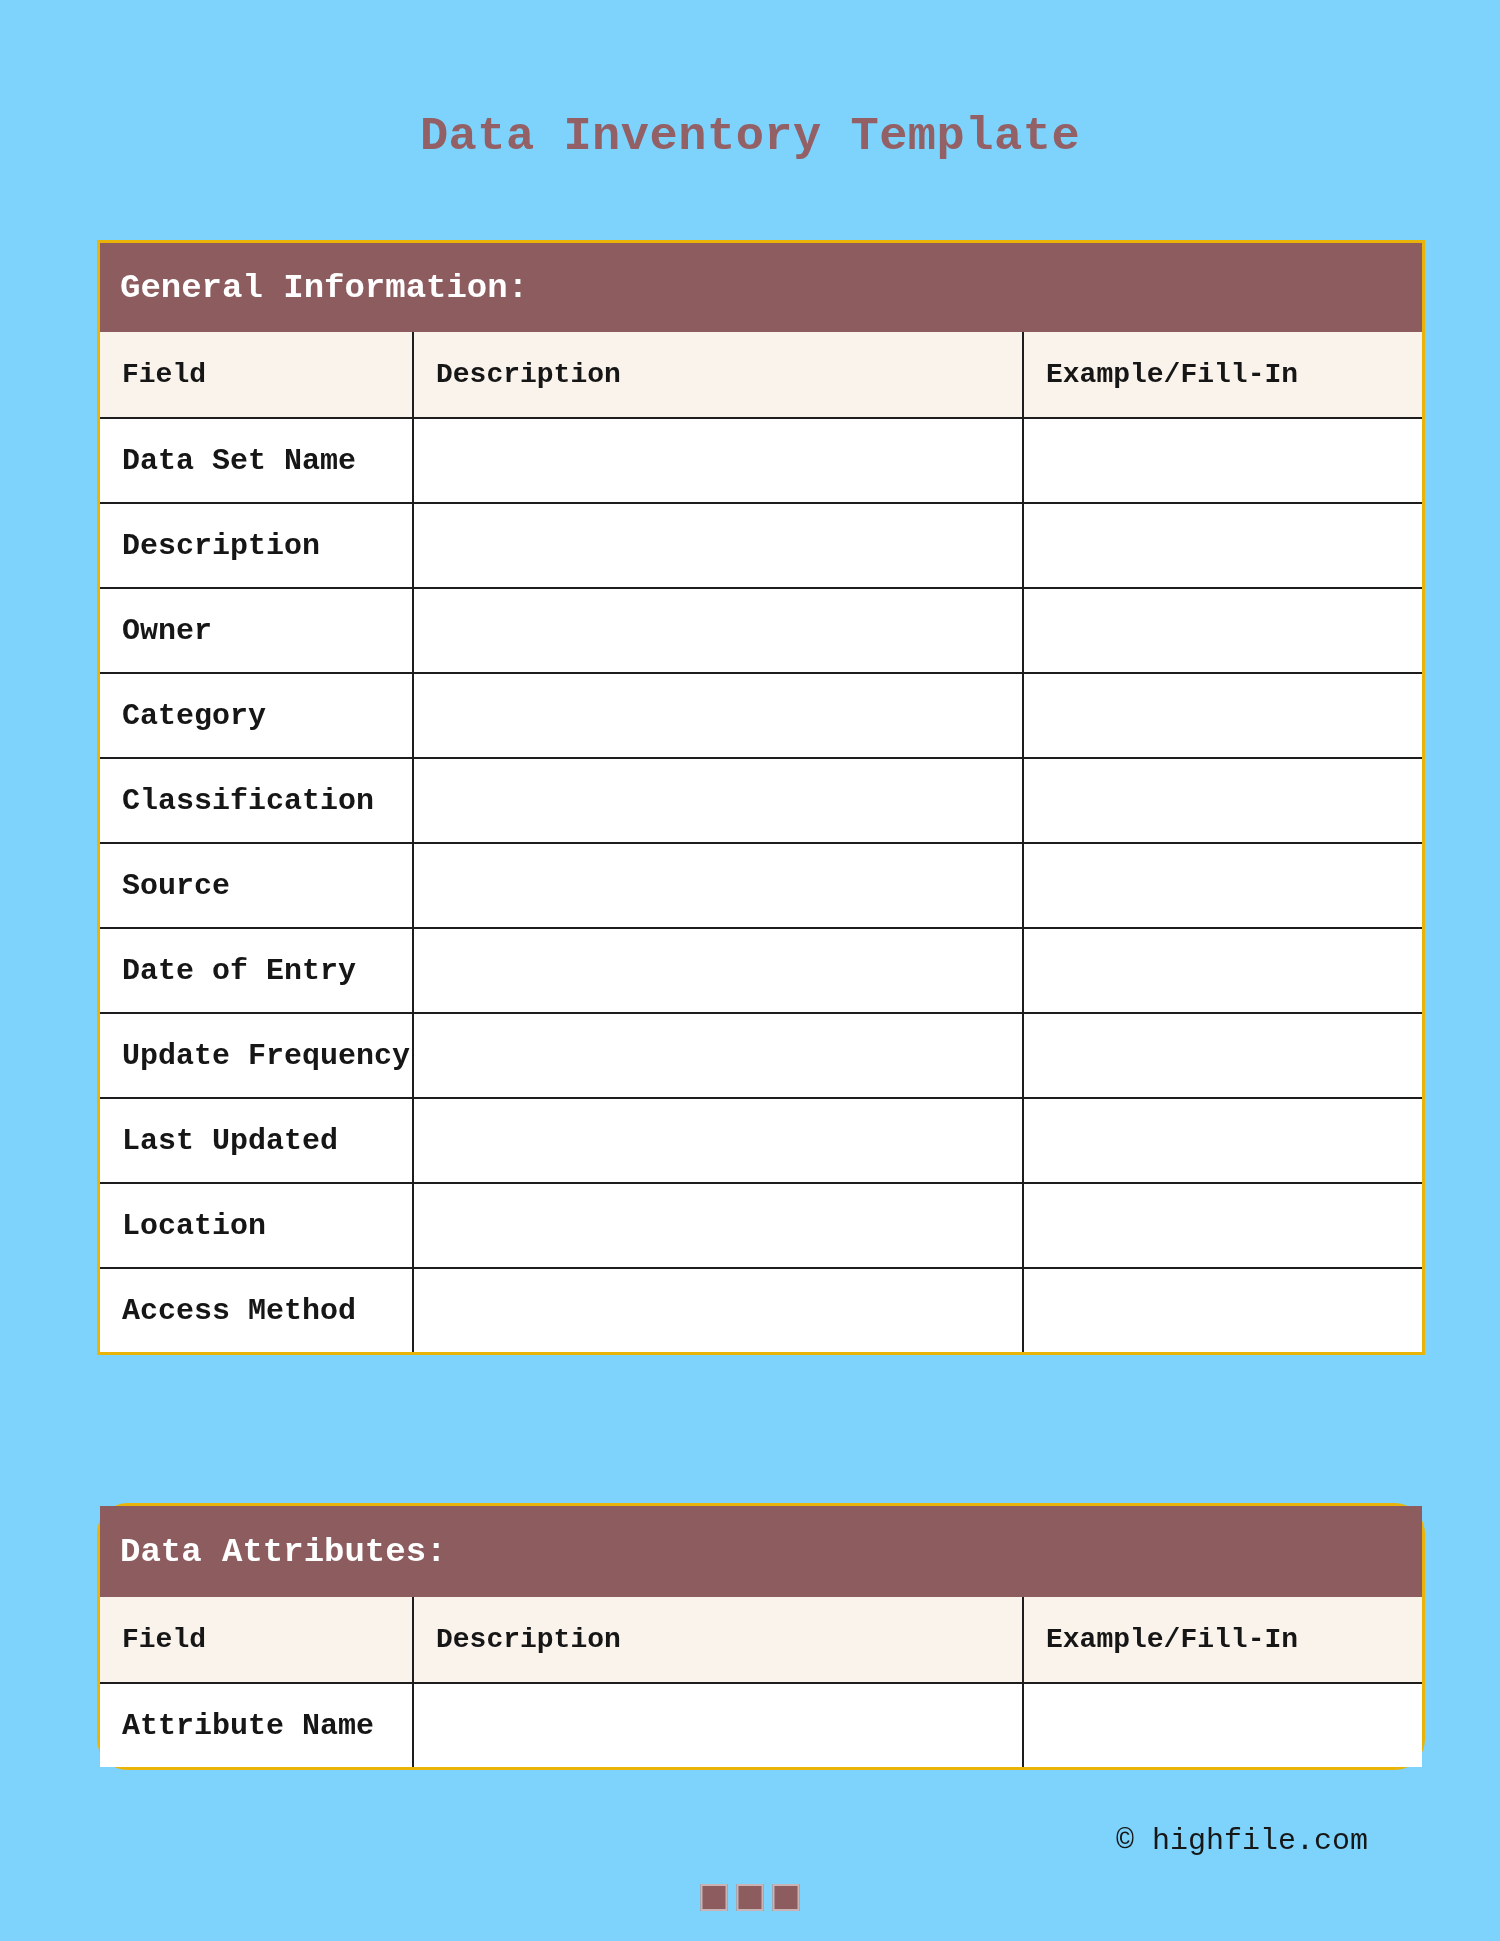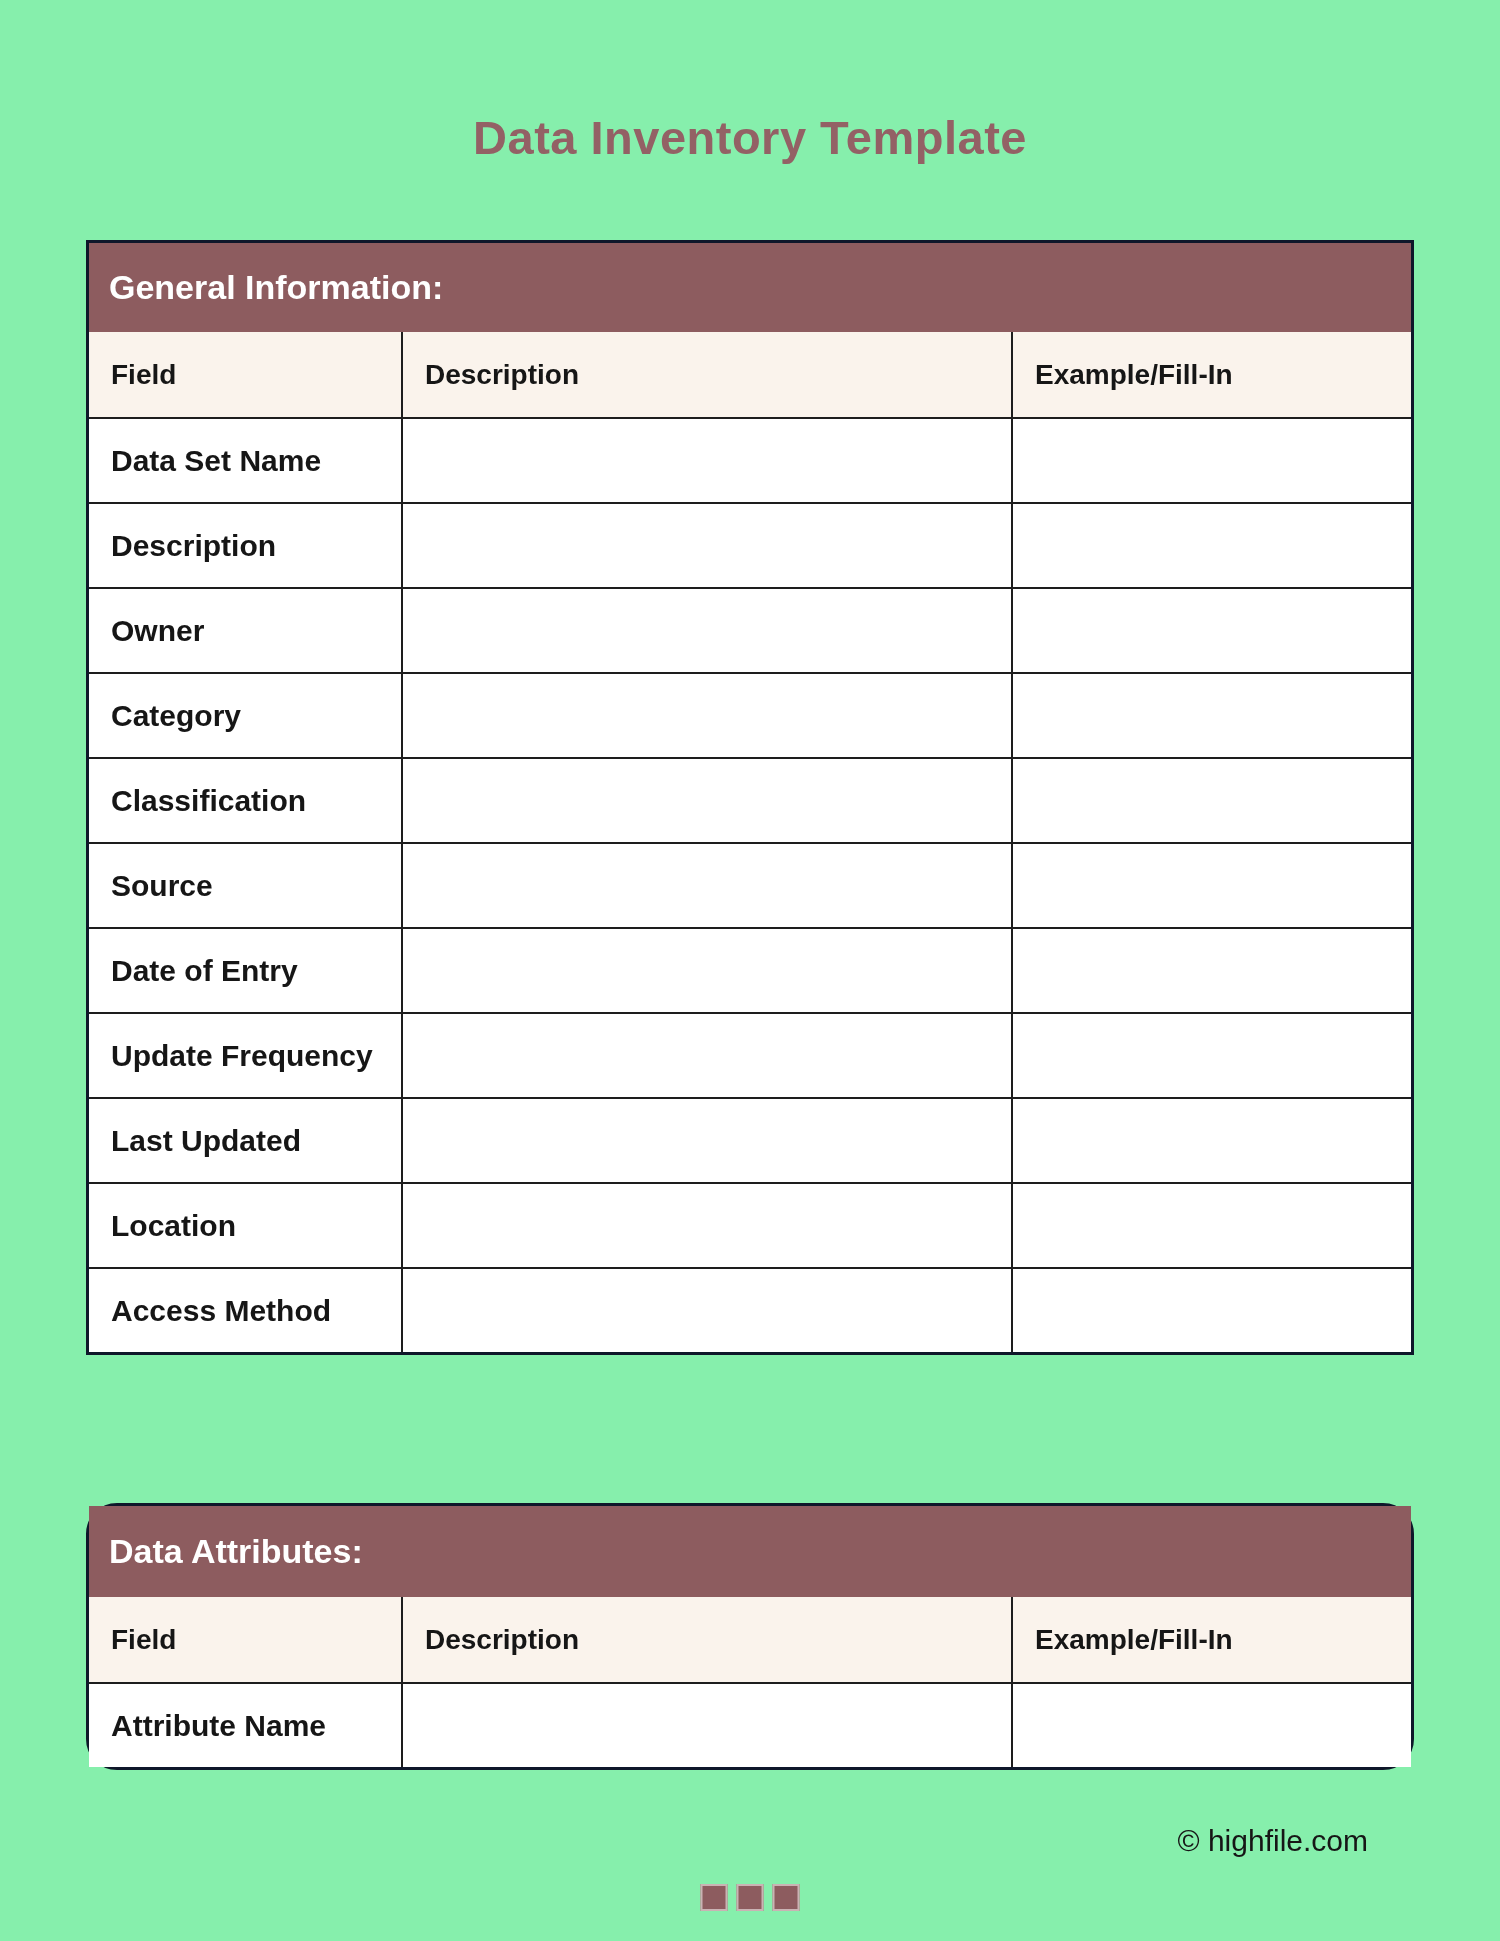--- a/index.html
+++ b/index.html
@@ -1,32 +1,32 @@
 <!DOCTYPE html>
 <html><head>
 <meta charset="utf-8">
 <style>
   html,body{margin:0;padding:0;background:#ffffff;}
   .page{
     position:relative;
     width:1500px;height:1941px;
-    background:#86efac;
-    font-family:Liberation Sans, sans-serif;
+    background:#7dd3fc;
+    font-family:Liberation Mono, monospace;
     overflow:hidden;
   }
   .doc-title{
     position:absolute;top:110px;left:0;width:100%;
     margin:0;text-align:center;
     font-size:47px;font-weight:700;
     color:#936165;
     letter-spacing:0.5px;
   }
   .tbl{
-    position:absolute;left:86px;width:1328px;
-    border:3px solid #0f172a;
+    position:absolute;left:97px;width:1328px;
+    border:3px solid #eab308;
     box-sizing:border-box;
     background:#ffffff;
   }
   .tbl-general{top:240px;}
   .tbl-attributes{top:1503px;border-radius:31px;}
   .band{
     height:89px;
     display:flex;align-items:center;
     background:#8d5c5f;
     color:#ffffff;

